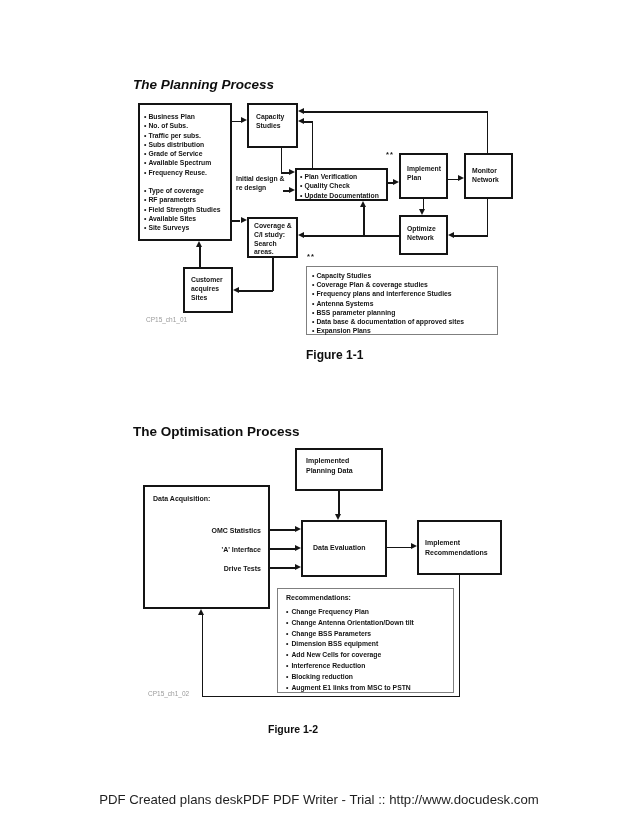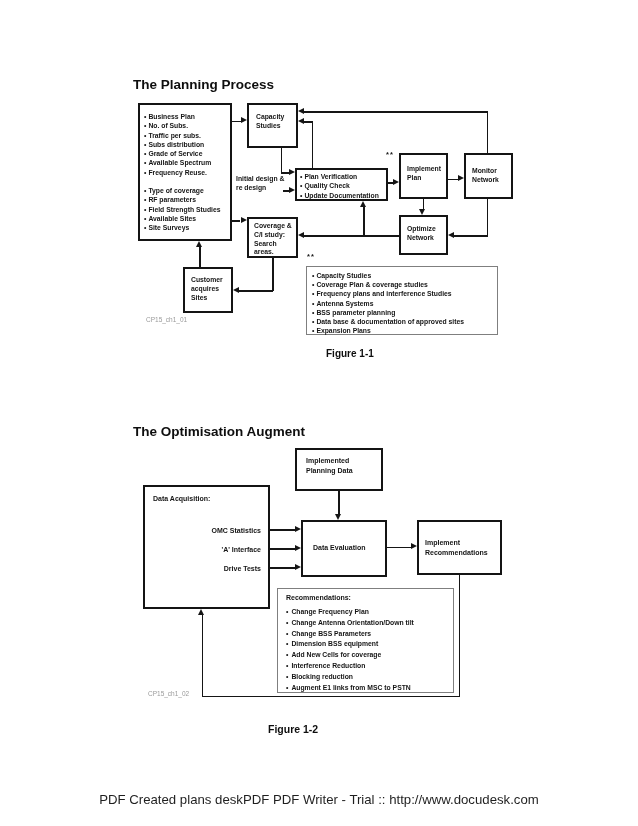--- a/index.html
+++ b/index.html
@@ -28,21 +28,21 @@
   .acq-item{text-align:right;}
   .footer{position:absolute;left:0;right:0;top:792px;text-align:center;
           font-size:13.2px;color:#1f1f1f;}
 </style>
 </head>
 <body>
 
 <div class="page">
 
   <section>
-    <div class="h1" style="left:133px;top:77px;">The Planning Process</div>
+    <div class="h1" style="left:133px;top:77px;font-style:italic;">The Planning Process</div>
 
     <div class="box" style="left:138px;top:103px;width:94px;height:138px;padding:7px 2px 0 4px;">
       <div class="blist" style="line-height:9.3px;">
           <div class="bt">Business Plan</div>
           <div class="bt">No. of Subs.</div>
           <div class="bt">Traffic per subs.</div>
           <div class="bt">Subs distribution</div>
           <div class="bt">Grade of Service</div>
           <div class="bt">Available Spectrum</div>
           <div class="bt">Frequency Reuse.</div>
@@ -99,21 +99,21 @@
           <div class="bt">Coverage Plan &amp; coverage studies</div>
           <div class="bt">Frequency plans and interference Studies</div>
           <div class="bt">Antenna Systems</div>
           <div class="bt">BSS parameter planning</div>
           <div class="bt">Data base &amp; documentation of approved sites</div>
           <div class="bt">Expansion Plans</div>
         </div>
     </div>
 
     <div class="drawid" style="left:146px;top:316px;">CP15_ch1_01</div>
-    <div class="cap" style="left:306px;top:348px;font-size:10px;margin-left:20px;">Figure 1-1</div>
+    <div class="cap" style="left:306px;top:348px;font-size:12px;">Figure 1-1</div>
 
     <div class="ln" style="left:230px;top:120.5px;width:11px;"></div>
     <div class="ah ah-r" style="left:240.5px;top:117.3px;"></div>
 
     <div class="ln" style="left:230px;top:220px;width:10px;"></div>
     <div class="ah ah-r" style="left:240.5px;top:216.8px;"></div>
 
     <div class="lnv" style="left:280.5px;top:148px;height:25px;"></div>
     <div class="ln" style="left:280.5px;top:172px;width:9px;"></div>
     <div class="ah ah-r" style="left:288.5px;top:168.8px;"></div>
@@ -149,21 +149,21 @@
 
     <div class="lnv" style="left:272px;top:258px;height:33px;"></div>
     <div class="ln" style="left:238.5px;top:290px;width:34.5px;"></div>
     <div class="ah ah-l" style="left:233px;top:286.8px;"></div>
 
     <div class="lnv" style="left:199.3px;top:247px;height:20px;"></div>
     <div class="ah ah-u" style="left:196px;top:240.8px;"></div>
   </section>
 
   <section>
-    <div class="h1" style="left:133px;top:424px;">The Optimisation Augment</div>
+    <div class="h1" style="left:133px;top:424px;">The Optimisation Process</div>
 
     <div class="box" style="left:295px;top:448px;width:88px;height:43px;padding:6px 2px 0 9px;font-size:7px;line-height:9.6px;">
       <span style="display:block;width:52px;">Implemented Planning Data</span>
     </div>
 
     <div class="box" style="left:143px;top:485px;width:127px;height:124px;font-size:7px;">
       <span style="position:absolute;left:8px;top:8px;">Data Acquisition:</span>
       <div style="position:absolute;right:7px;top:34px;line-height:19px;">
           <div class="acq-item">OMC Statistics</div>
           <div class="acq-item">'A' Interface</div>

